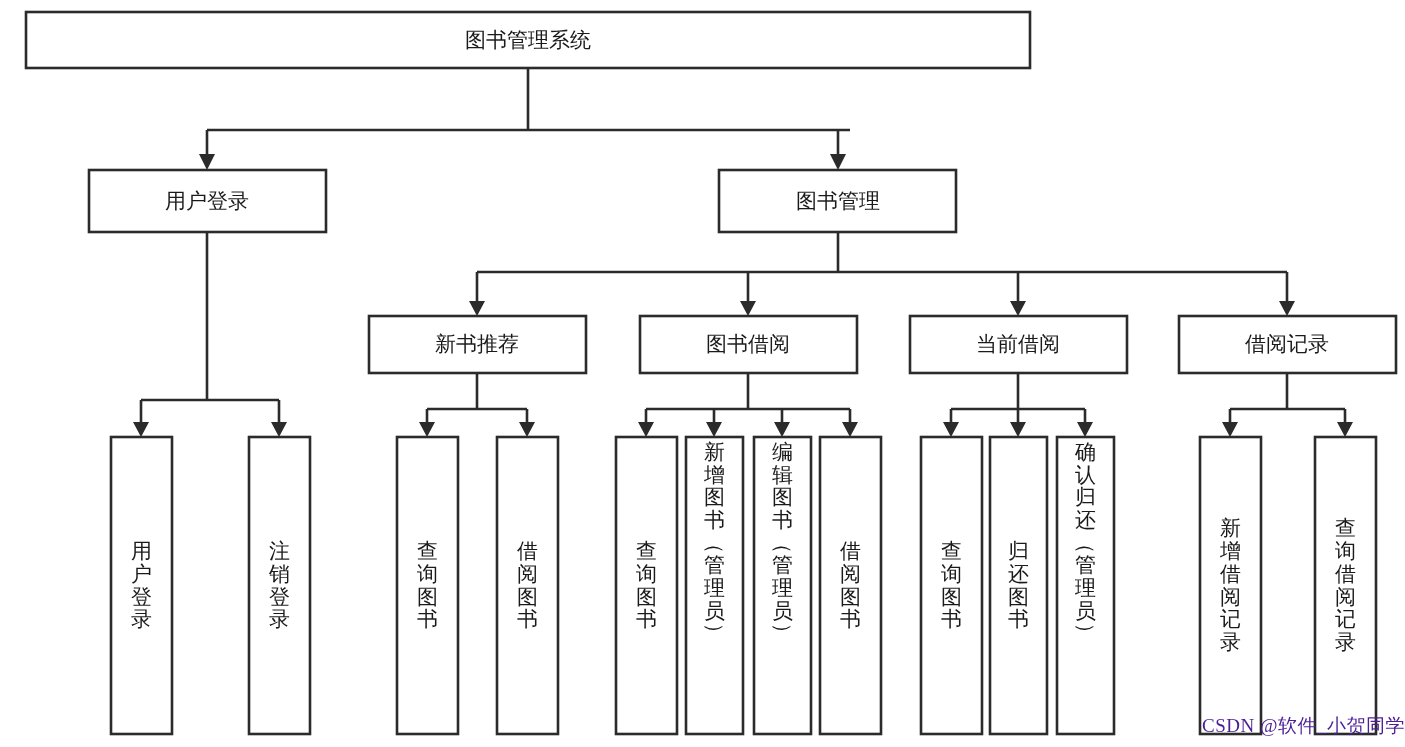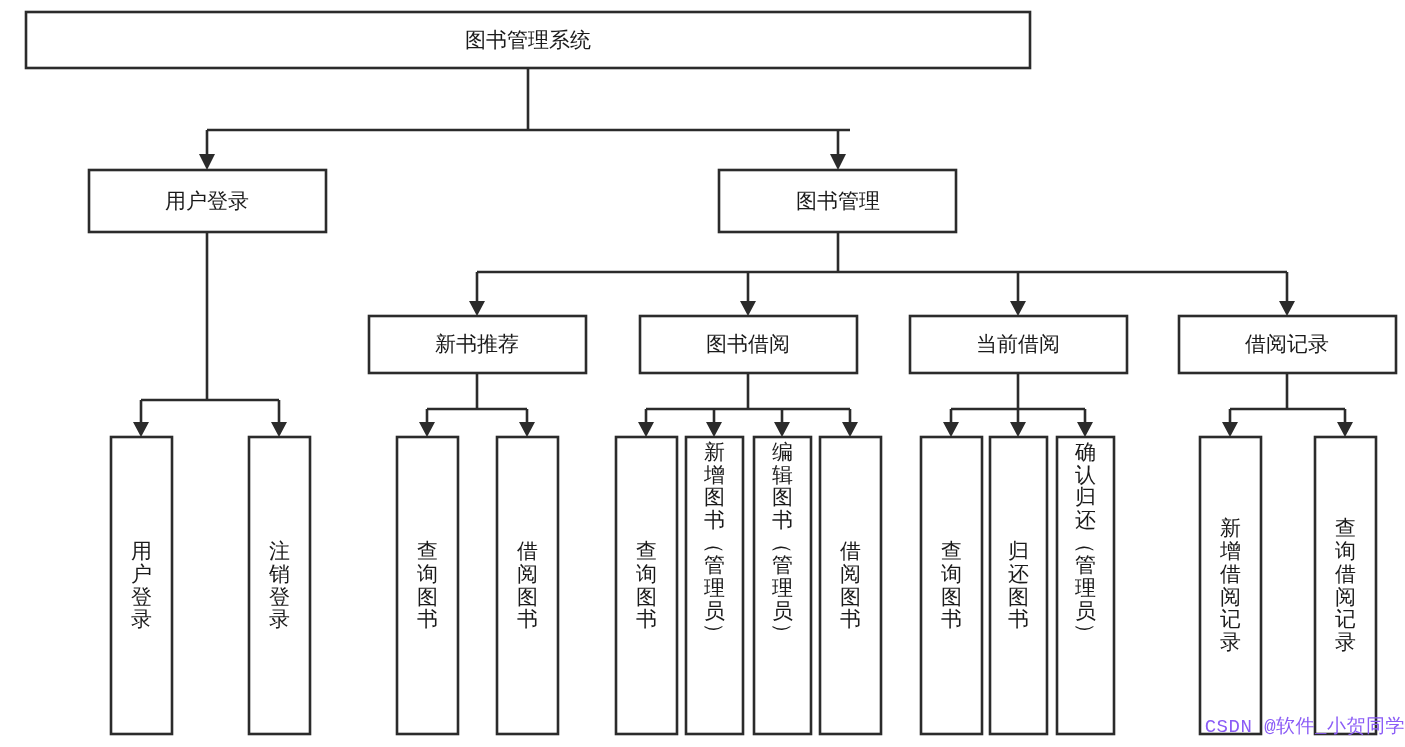--- a/index.html
+++ b/index.html
@@ -73,23 +73,23 @@
     display: block;
     text-align: center;
   }
   .leaf-label span.ch.rot {
     transform: rotate(90deg);
   }
   .watermark {
     position: absolute;
     right: 8px;
     bottom: 8px;
-    font-family: Liberation Mono, monospace;
+    font-family: Liberation Serif, serif;
     font-size: 19px;
-    color: #8b5cf6;
+    color: #4c1d95;
     letter-spacing: 0.5px;
     white-space: nowrap;
   }
 </style>
 </head>
 <body>
 
 <div id="diagram-root">
 
   <svg class="diagram-svg" viewBox="0 0 1405 747" xmlns="http://www.w3.org/2000/svg">

